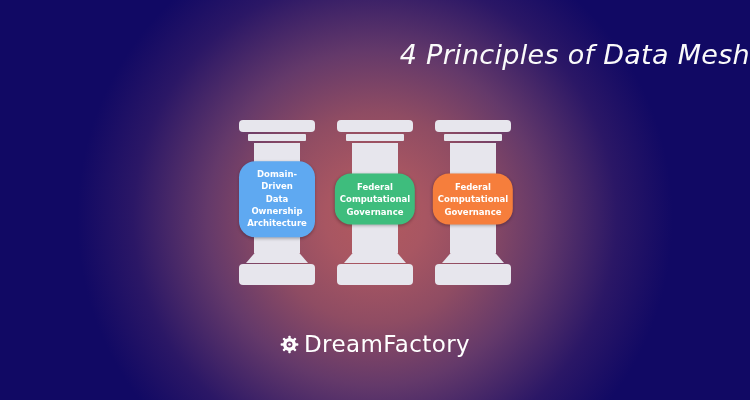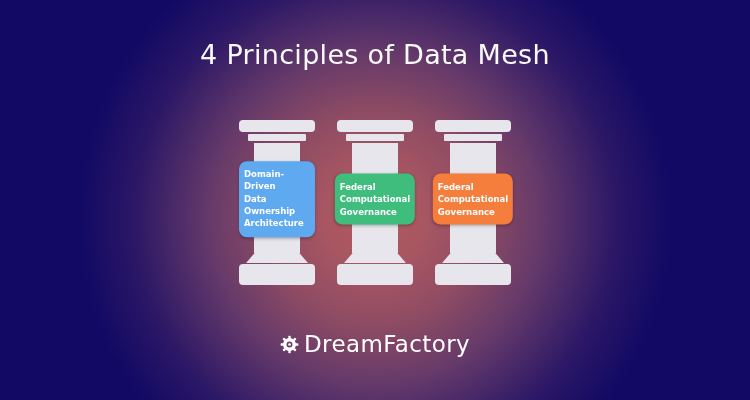--- a/index.html
+++ b/index.html
@@ -9,43 +9,43 @@
     background:
       radial-gradient(circle 310px at 375px 218px,
         #b2595e 0%, #a85662 16%, #8f4c63 34%,
         #64396a 54%, #2b1766 78%, #110964 96%),
       var(--background, #110964);
   }
 
   
   .title {
     position: absolute; top: 39px; left: 0; width: 100%;
-    text-align: center; color: var(--title-text, #fafafa);
-    font-size: 27px; font-weight: 500; letter-spacing: 0.3px;
+    text-align: right; color: var(--title-text, #fafafa);
+    font-size: 27px; font-weight: 500; letter-spacing: 0.3px; font-style: italic;
   }
 
   
   .pillars {
     position: absolute; top: 120px; left: 0; width: 100%;
     display: flex; justify-content: center; gap: 22px;
   }
   .pillar { position: relative; width: 76px; height: 165px;
             display: flex; flex-direction: column; align-items: center; }
   .cap-top  { width: 76px; height: 12px; border-radius: 4px; background: var(--pillar, #e7e6ed); }
   .cap-band { width: 58px; height: 7px;  margin-top: 2px; border-radius: 1px; background: var(--pillar, #e7e6ed); }
   .shaft    { width: 46px; height: 110px; margin-top: 2px; background: var(--pillar, #e7e6ed); }
   .flare    { width: 62px; height: 10px; background: var(--pillar, #e7e6ed);
               clip-path: polygon(14% 0%, 86% 0%, 100% 100%, 0% 100%); }
   .base     { width: 76px; height: 21px; margin-top: 1px; border-radius: 4px; background: var(--pillar, #e7e6ed); }
 
   .pillar-label {
     position: absolute; left: 50%; top: 79px; transform: translate(-50%, -50%);
-    z-index: 2; border-radius: 8px; padding: 7px 5px; min-width: 66px; max-width: 82px;
+    z-index: 2; border-radius: 16px; padding: 7px 5px; min-width: 66px; max-width: 82px;
     color: var(--label-text, #ffffff); font-size: 8.5px; font-weight: bold;
-    line-height: 1.45; white-space: pre-line;
+    line-height: 1.45; text-align: center; white-space: pre-line;
     box-shadow: 0 1px 3px rgba(0,0,0,0.25);
   }
 
   
   .footer-logo {
     position: absolute; top: 331px; left: 0; width: 100%;
     display: flex; justify-content: center; align-items: center; gap: 5px;
     color: #ffffff;
   }
   .brand-text { font-size: 23px; font-weight: 500; letter-spacing: 0.4px; }

